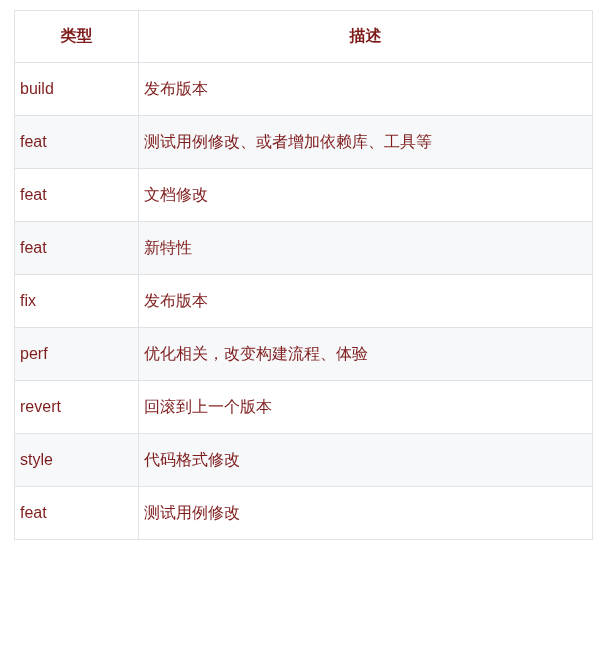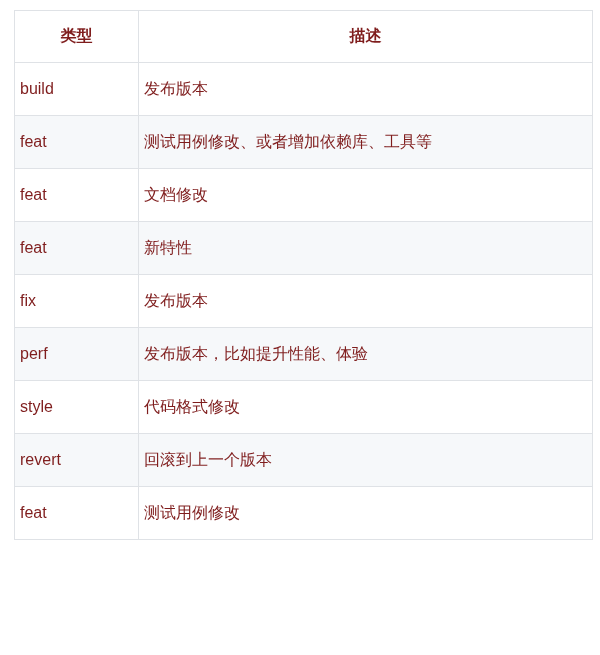--- a/index.html
+++ b/index.html
@@ -81,29 +81,29 @@
       <tr>
         <td>feat</td>
         <td>新特性</td>
       </tr>
       <tr>
         <td>fix</td>
         <td>发布版本</td>
       </tr>
       <tr>
         <td>perf</td>
-        <td>发布版本，比如提升性能、体验</td>
+        <td>优化相关，改变构建流程、体验</td>
+      </tr>
+      <tr>
+        <td>revert</td>
+        <td>回滚到上一个版本</td>
       </tr>
       <tr>
         <td>style</td>
         <td>代码格式修改</td>
-      </tr>
-      <tr>
-        <td>revert</td>
-        <td>回滚到上一个版本</td>
       </tr>
       <tr>
         <td>feat</td>
         <td>测试用例修改</td>
       </tr>
     </tbody>
   </table>
 </div>
 
 </body></html>

